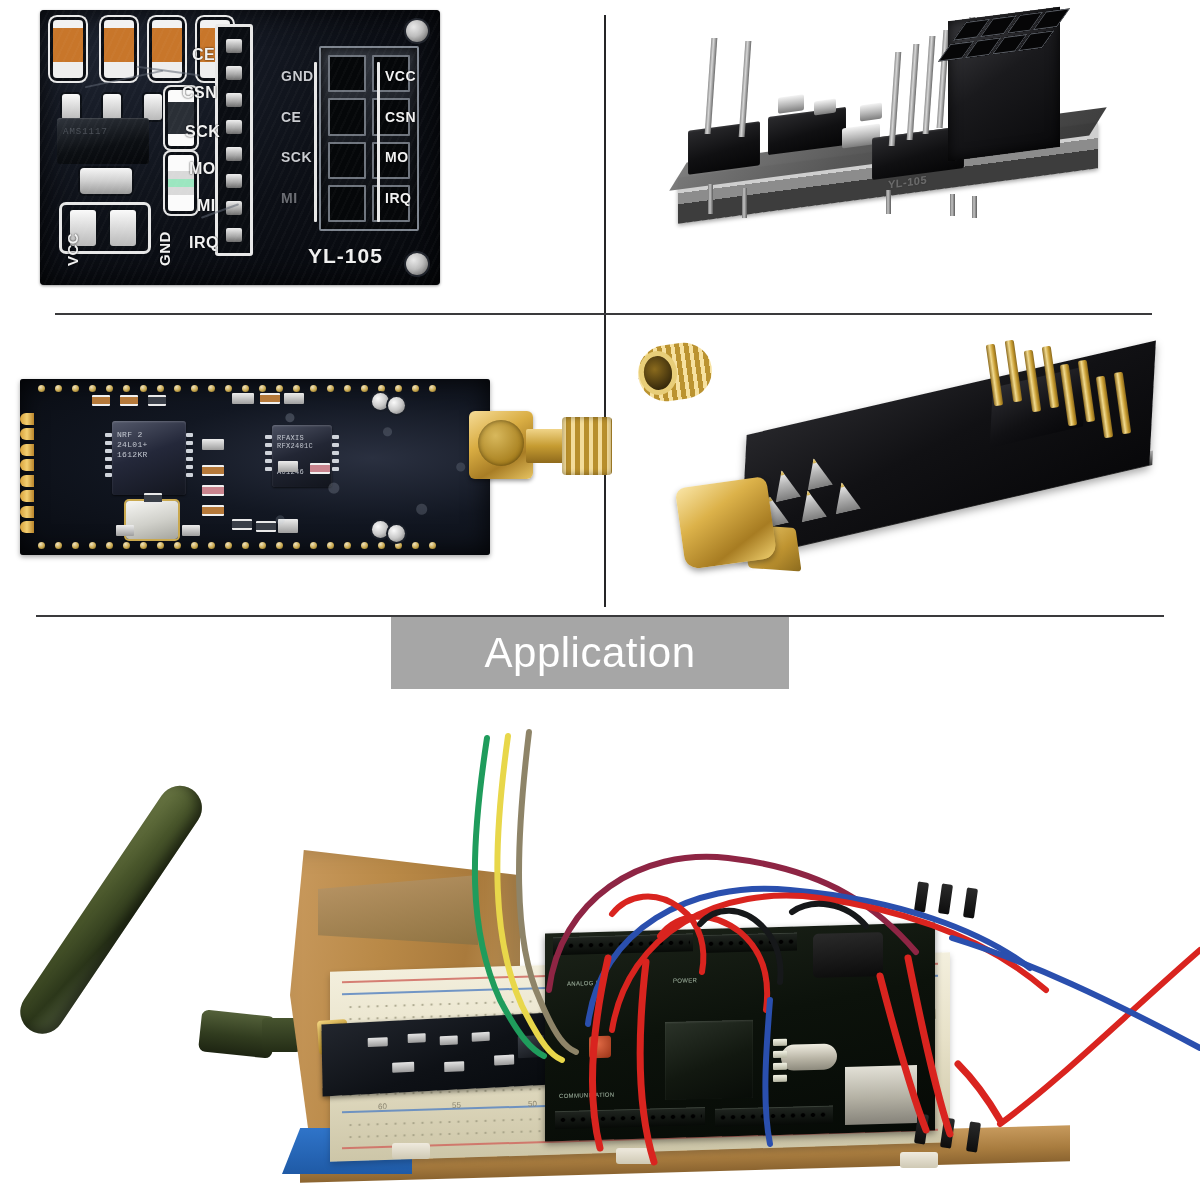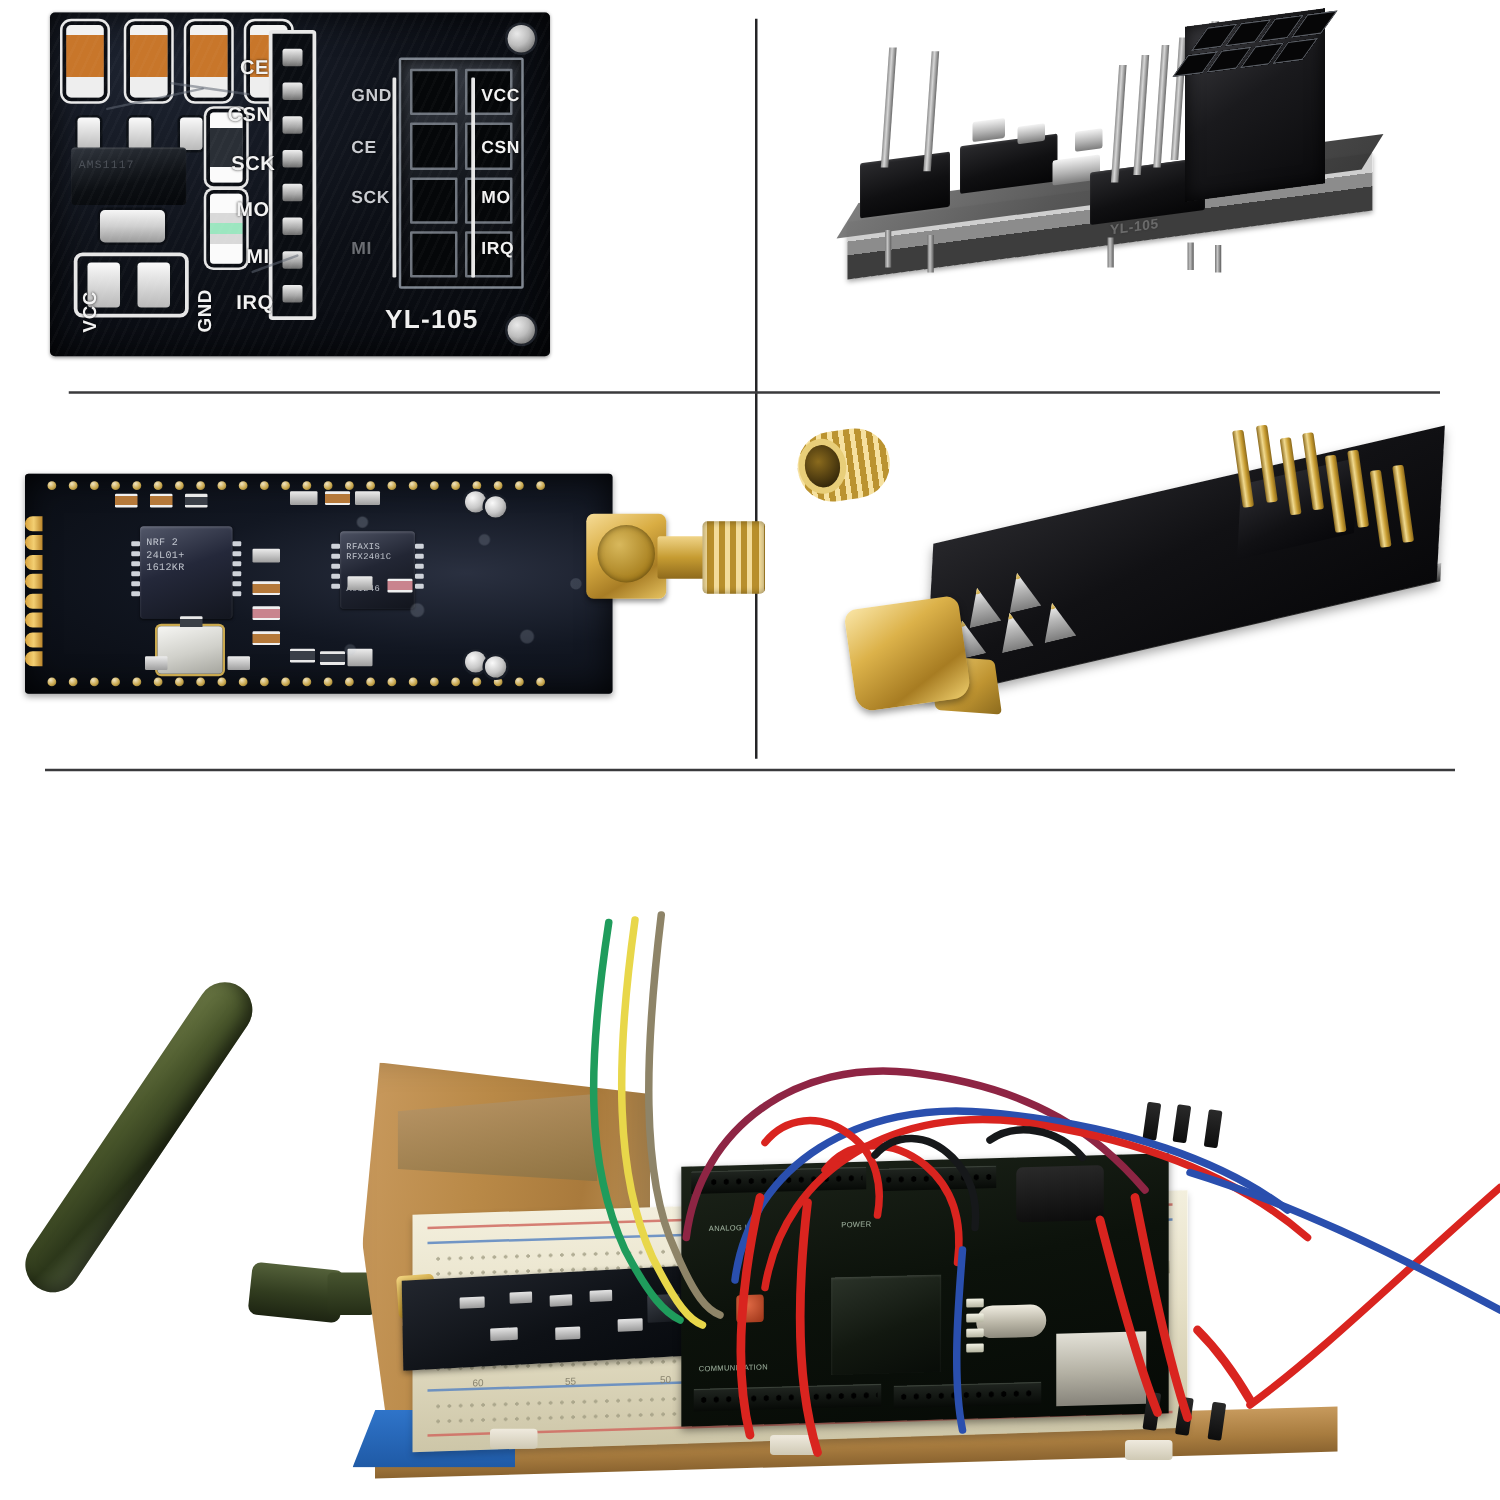--- a/index.html
+++ b/index.html
@@ -731,20 +731,23 @@
     <div class="pb-pin" style="left:422px; top:30px; transform:rotate(-8deg);"></div>
     <div class="pb-pin" style="left:440px; top:46px; transform:rotate(-8deg);"></div>
     <div class="pb-pin" style="left:458px; top:42px; transform:rotate(-8deg);"></div>
 
     <div class="pb-tab"></div>
     <div class="pb-sma"></div>
     <div class="pb-sma-thread"></div>
     <div class="pb-sma-hole"></div>
   </div>
 
+  <div id="application-banner">
+    <span class="label">Application</span>
+  </div>
 
   <div class="panel" id="panel-application">
 
     <div class="ant-rod"></div>
     <div class="ant-hinge"></div>
     <div class="ant-base"></div>
 
     <div class="cardboard"></div>
     <div class="cardboard-tab"></div>
     <div class="cardboard-base"></div>

